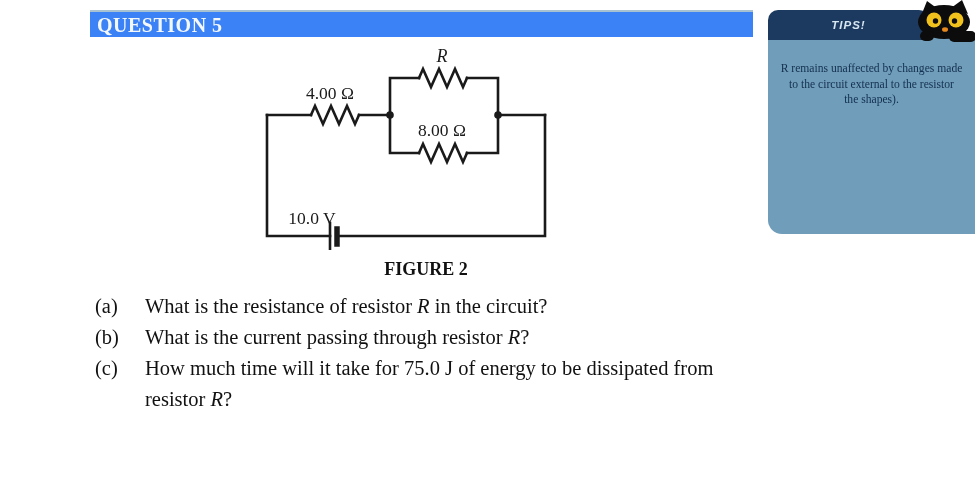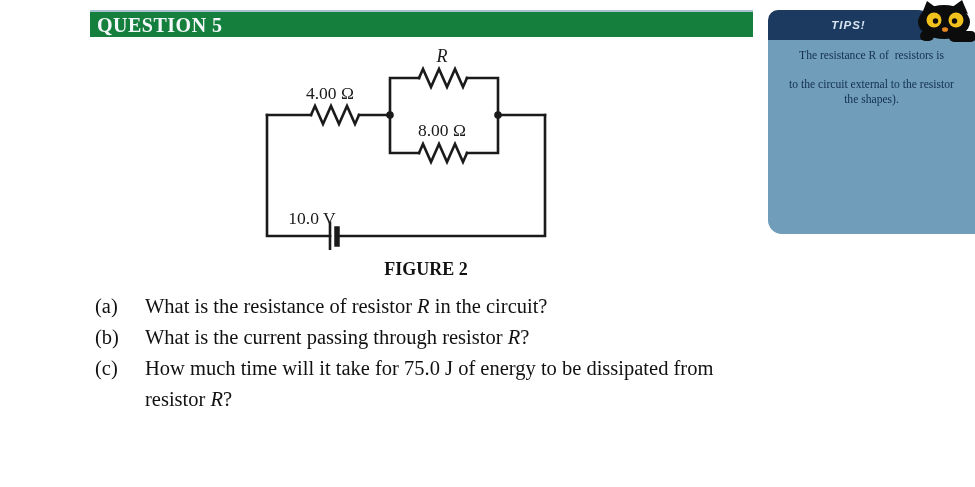--- a/index.html
+++ b/index.html
@@ -1,21 +1,21 @@
 <!DOCTYPE html>
 <html><head>
 <meta charset="utf-8">
 <style>
   html,body{margin:0;padding:0;background:#ffffff;}
   .page{position:relative;width:975px;height:487px;background:#ffffff;overflow:hidden;
         font-family:"Liberation Serif","DejaVu Serif",serif;color:#111;}
 
   
   .header-bar{position:absolute;left:90px;top:10px;width:663px;height:27px;
-              background:#15803d;border-top:2px solid #a9c2d1;box-sizing:border-box;
+              background:#3b82f6;border-top:2px solid #a9c2d1;box-sizing:border-box;
               display:flex;align-items:center;}
   .header-bar .title{color:#f4f8fa;font-weight:bold;font-size:20px;letter-spacing:.5px;
                      padding-left:7px;line-height:1;}
 
   
   .circuit{position:absolute;left:250px;top:45px;width:310px;height:205px;}
   .circuit text{font-family:"Liberation Serif","DejaVu Serif",serif;fill:#1a1a1a;}
 
   .figure-caption{position:absolute;left:301px;top:259px;width:250px;text-align:center;
                   font-weight:bold;font-size:18px;color:#111;}
@@ -97,22 +97,22 @@
     <div class="item">
       <span class="lbl">(c)</span>
       <span class="txt"><span>How much time will it take for 75.0 J of energy to be dissipated from resistor </span><span class="var">R</span><span>?</span></span>
     </div>
   </div>
 
   <div class="tips-tab">
     <span class="tab-label">TIPS!</span>
   </div>
   <div class="tips-body">
-    <div class="tline">The resistance R of  resistors is</div>
     <div class="tips-gap"></div>
+    <div class="tline">R remains unaffected by changes made</div>
     <div class="tline">to the circuit external to the resistor</div>
     <div class="tline">the shapes).</div>
   </div>
 
   <svg class="cat" viewBox="0 0 70 46" xmlns="http://www.w3.org/2000/svg">
     <polygon points="16,16 22,1 33,9" fill="#0c0c0c"></polygon>
     <polygon points="46,8 57,0 63,14" fill="#0c0c0c"></polygon>
     <ellipse cx="39" cy="22" rx="26" ry="17" fill="#0c0c0c"></ellipse>
     <rect x="15" y="31" width="14" height="10" rx="5" fill="#0c0c0c"></rect>
     <rect x="44" y="31" width="27" height="11" rx="5" fill="#0c0c0c"></rect>

